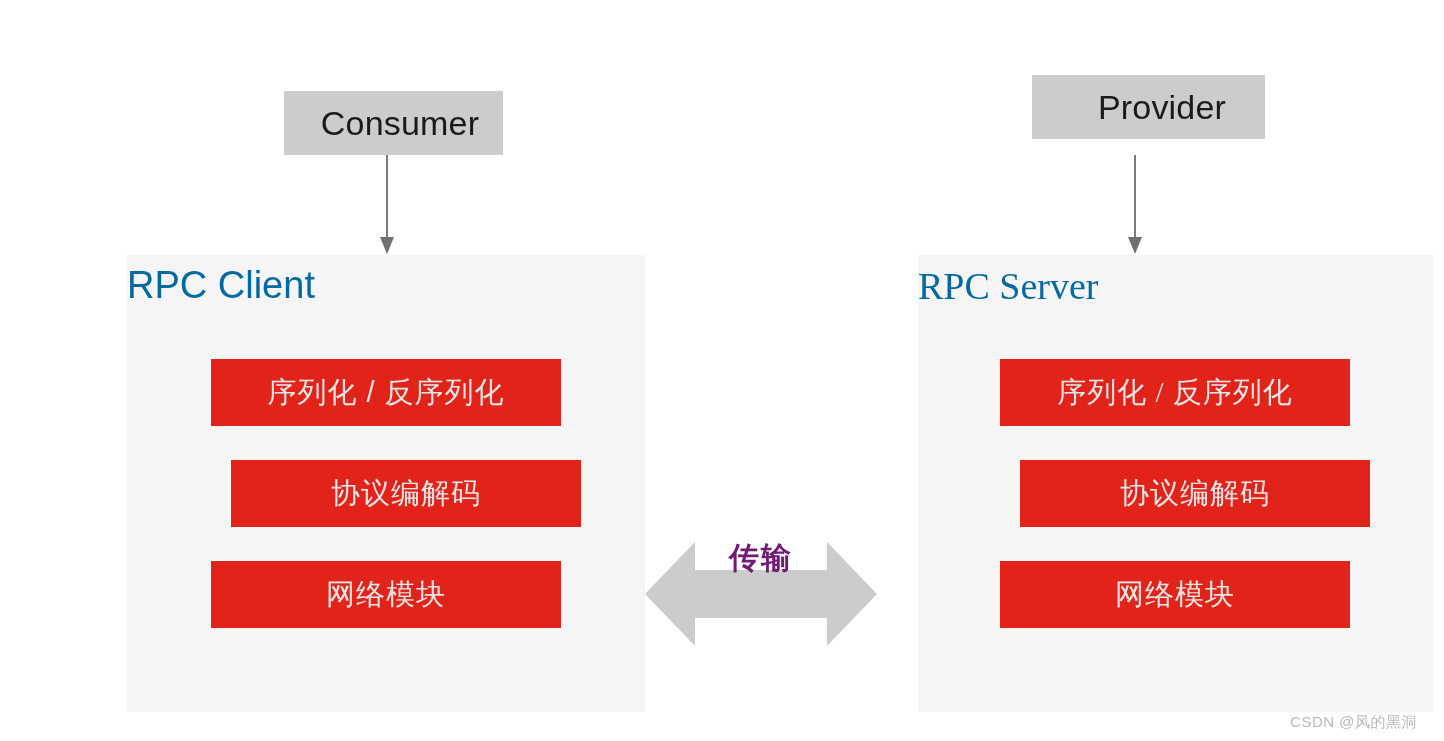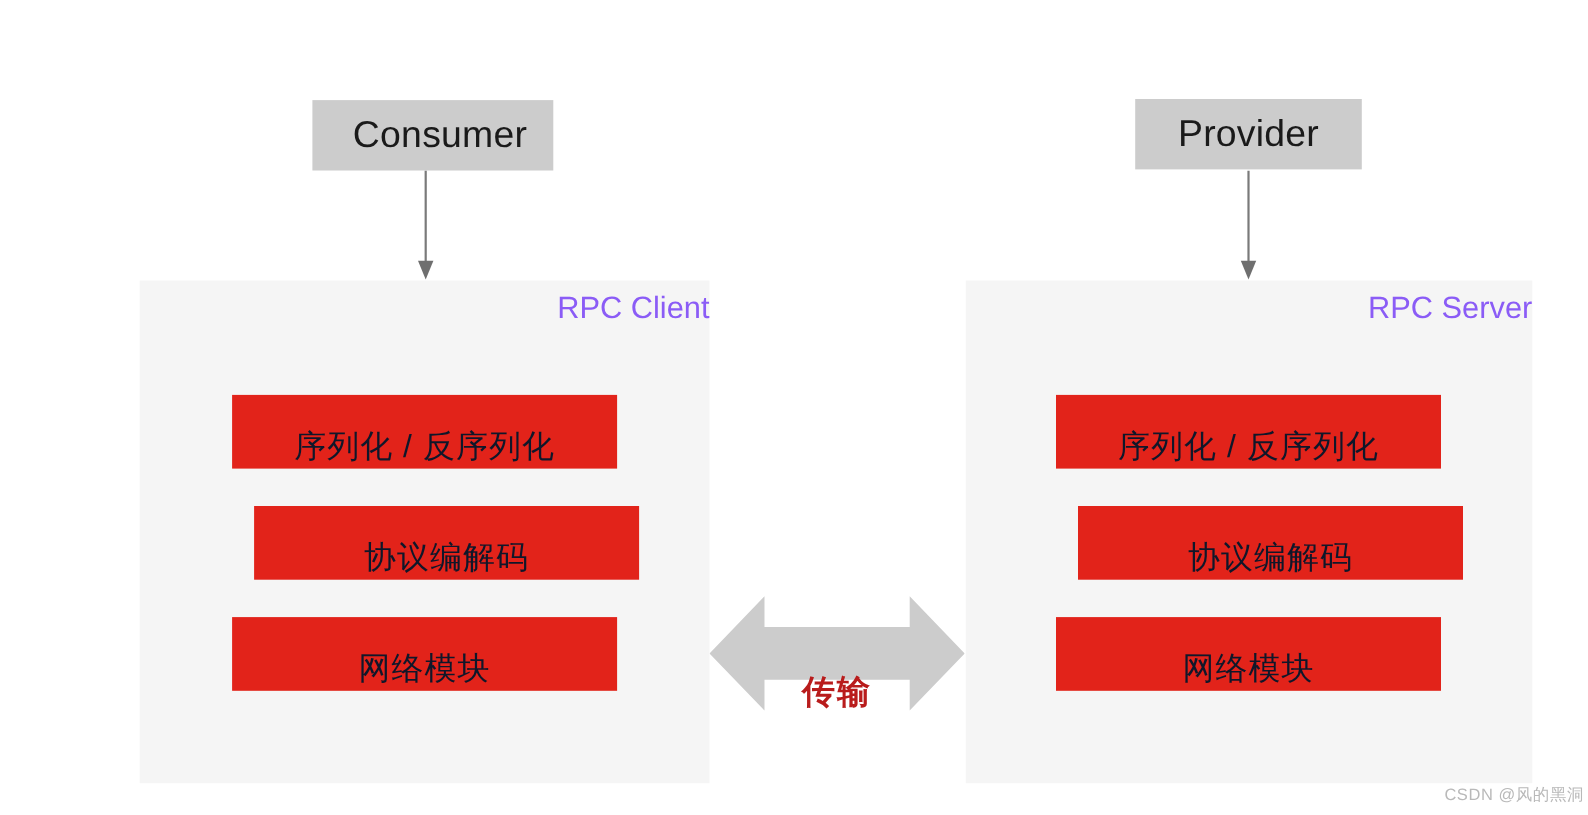--- a/index.html
+++ b/index.html
@@ -25,59 +25,59 @@
     background: #cccccc;
     display: flex;
     align-items: center;
     justify-content: center;
     color: #1a1a1a;
     font-size: 34px;
     font-weight: 400;
     letter-spacing: 0.2px;
   }
   #consumer-box { left: 284px; top: 91px; width: 206px; height: 64px; padding-left: 13px; }
-  #provider-box { left: 1032px; top: 90px; width: 206px; height: 64px; }
+  #provider-box { left: 1032px; top: 75px; width: 206px; height: 64px; padding-left: 27px; }
 
   
   .down-arrow {
     position: absolute;
     width: 24px;
     height: 100px;
   }
   #consumer-arrow { left: 375px; top: 155px; }
   #provider-arrow { left: 1123px; top: 155px; }
 
   
   .panel {
     position: absolute;
     background: #f5f5f5;
   }
   #client-panel { left: 127px; top: 255px; width: 518px; height: 457px; }
-  #server-panel { left: 878px; top: 255px; width: 515px; height: 457px; }
+  #server-panel { left: 918px; top: 255px; width: 515px; height: 457px; font-family: Liberation Serif, serif; }
 
   .panel-title {
     position: absolute;
     left: 0;
     right: 0;
     top: 9px;
-    text-align: right;
-    font-size: 28px;
-    color: #8b5cf6;
+    text-align: left;
+    font-size: 38px;
+    color: #0369a1;
     font-weight: 400;
   }
 
   
   .module {
     position: absolute;
     height: 67px;
     background: #e2231a;
     display: flex;
-    align-items: flex-end;
+    align-items: center;
     justify-content: center;
-    color: #0f172a;
+    color: #e5e5e5;
     font-size: 29px;
     font-weight: 400;
     letter-spacing: 1px;
   }
   #client-panel .module { left: 84px; width: 350px; }
   #server-panel .module { left: 82px; width: 350px; }
   .module.m0 { top: 104px; }
   .module.m1 { top: 205px; margin-left: 20px; }
   .module.m2 { top: 306px; }
 
@@ -89,32 +89,32 @@
     width: 232px;
     height: 112px;
   }
   #transport-label {
     position: absolute;
     left: 645px;
     top: 538px;
     width: 232px;
     height: 112px;
     display: flex;
-    align-items: flex-end;
+    align-items: flex-start;
     justify-content: center;
     font-size: 30px;
-    color: #b91c1c;
+    color: #701a75;
     font-weight: 600;
     letter-spacing: 2px;
   }
 
   
   #watermark {
     position: absolute;
-    right: 4px;
+    right: 27px;
     bottom: 9px;
     font-size: 15px;
     color: #b9b9b9;
     letter-spacing: 0.5px;
     white-space: nowrap;
   }
 </style>
 </head>
 <body>
 

